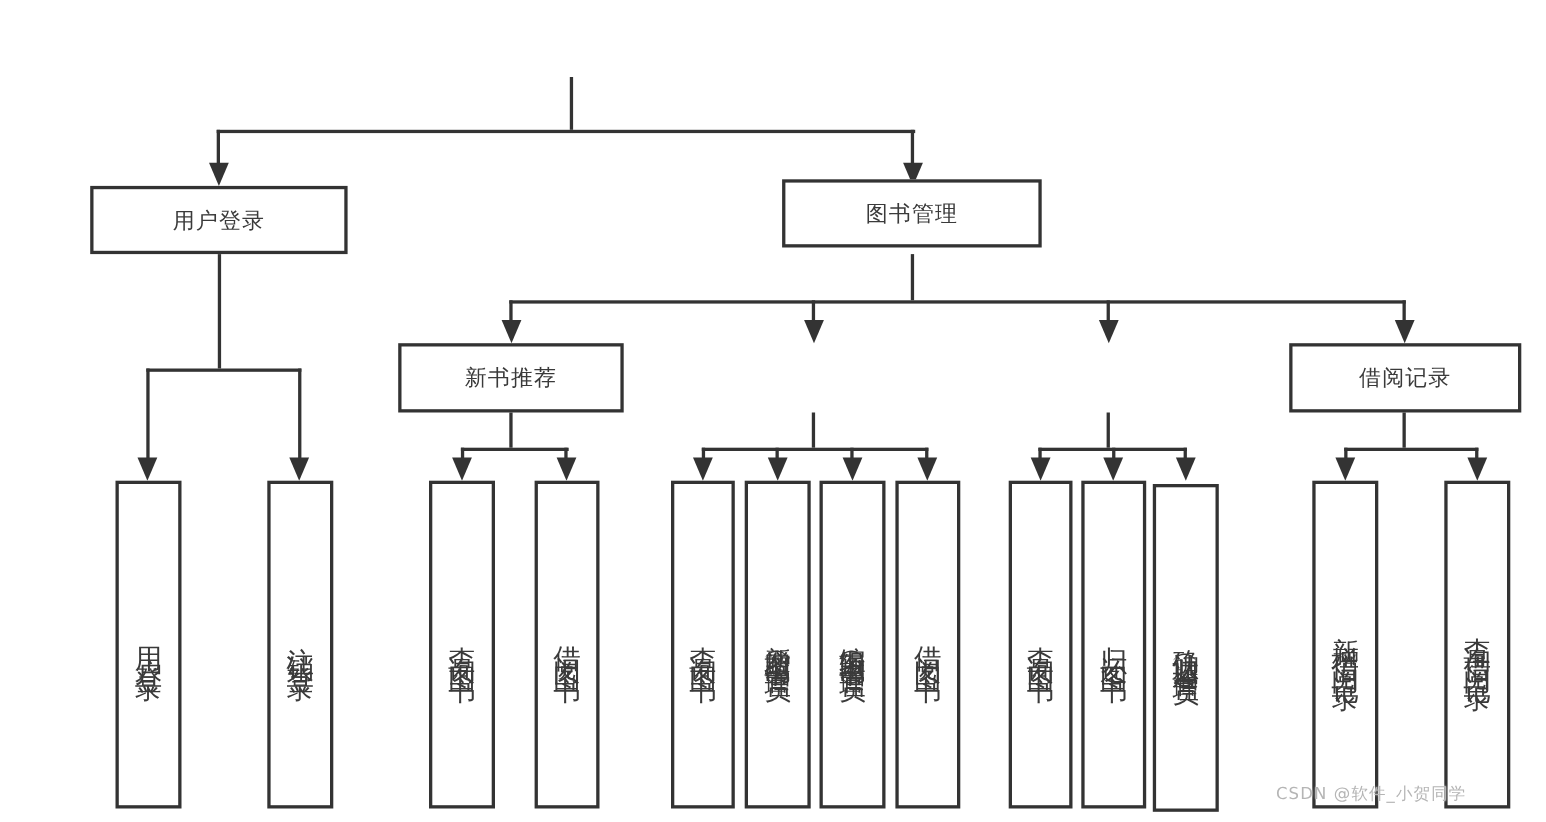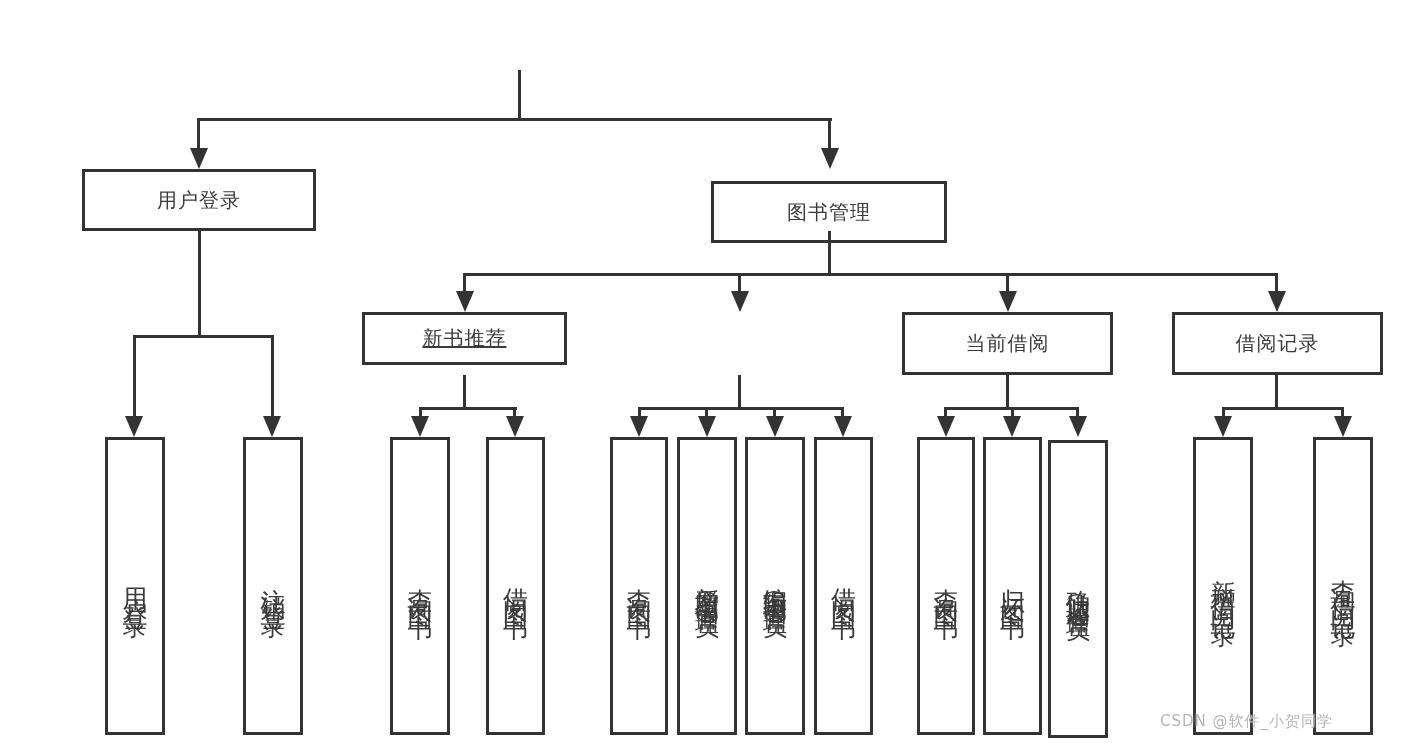--- a/index.html
+++ b/index.html
@@ -53,21 +53,21 @@
   <div class="line vl" style="left:518px; top:70px;  height:48px;"></div>
   <div class="line hl" style="left:197px; top:118px; width:635px;"></div>
   <div class="line vl" style="left:197px; top:118px; height:34px;"></div>
   <div class="line vl" style="left:828px; top:118px; height:34px;"></div>
   <div class="arrow" style="left:190px; top:148px;"></div>
   <div class="arrow" style="left:821px; top:148px;"></div>
 
   <div class="hbox" style="left:82px; top:169px; width:234px; height:62px;">
     <span>用户登录</span>
   </div>
-  <div class="hbox" style="left:711px; top:181px; width:236px; height:62px;">
+  <div class="hbox" style="left:711px; top:163px; width:236px; height:62px;">
     <span>图书管理</span>
   </div>
 
   <div class="line vl" style="left:198px; top:231px; height:104px;"></div>
   <div class="line hl" style="left:133px; top:335px; width:141px;"></div>
   <div class="line vl" style="left:133px; top:335px; height:82px;"></div>
   <div class="line vl" style="left:271px; top:335px; height:82px;"></div>
   <div class="arrow" style="left:125px; top:416px;"></div>
   <div class="arrow" style="left:263px; top:416px;"></div>
 
@@ -75,25 +75,22 @@
   <div class="line hl" style="left:463px; top:273px; width:815px;"></div>
   <div class="line vl" style="left:463px;  top:273px; height:20px;"></div>
   <div class="line vl" style="left:738px;  top:273px; height:20px;"></div>
   <div class="line vl" style="left:1006px; top:273px; height:20px;"></div>
   <div class="line vl" style="left:1275px; top:273px; height:20px;"></div>
   <div class="arrow" style="left:456px;  top:291px;"></div>
   <div class="arrow" style="left:731px;  top:291px;"></div>
   <div class="arrow" style="left:999px;  top:291px;"></div>
   <div class="arrow" style="left:1268px; top:291px;"></div>
 
-  <div class="hbox" style="left:362px; top:312px; width:205px; height:53px;text-decoration:underline;">
+  <div class="hbox" style="left:362px; top:312px; width:205px; height:63px;">
     <span>新书推荐</span>
-  </div>
-  <div class="hbox" style="left:902px; top:312px; width:211px; height:63px;">
-    <span>当前借阅</span>
   </div>
   <div class="hbox" style="left:1172px; top:312px; width:211px; height:63px;">
     <span>借阅记录</span>
   </div>
 
   <div class="line vl" style="left:463px; top:375px; height:32px;"></div>
   <div class="line hl" style="left:419px; top:407px; width:98px;"></div>
   <div class="line vl" style="left:419px; top:407px; height:12px;"></div>
   <div class="line vl" style="left:513px; top:407px; height:12px;"></div>
   <div class="arrow" style="left:411px; top:416px;"></div>

